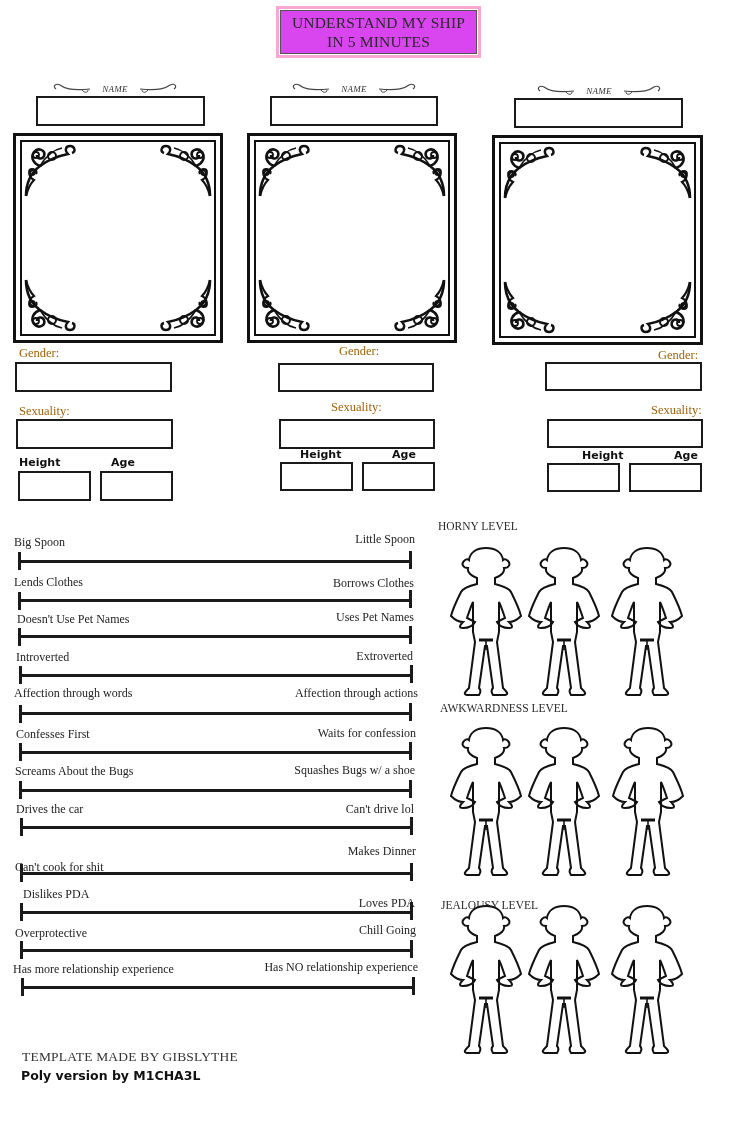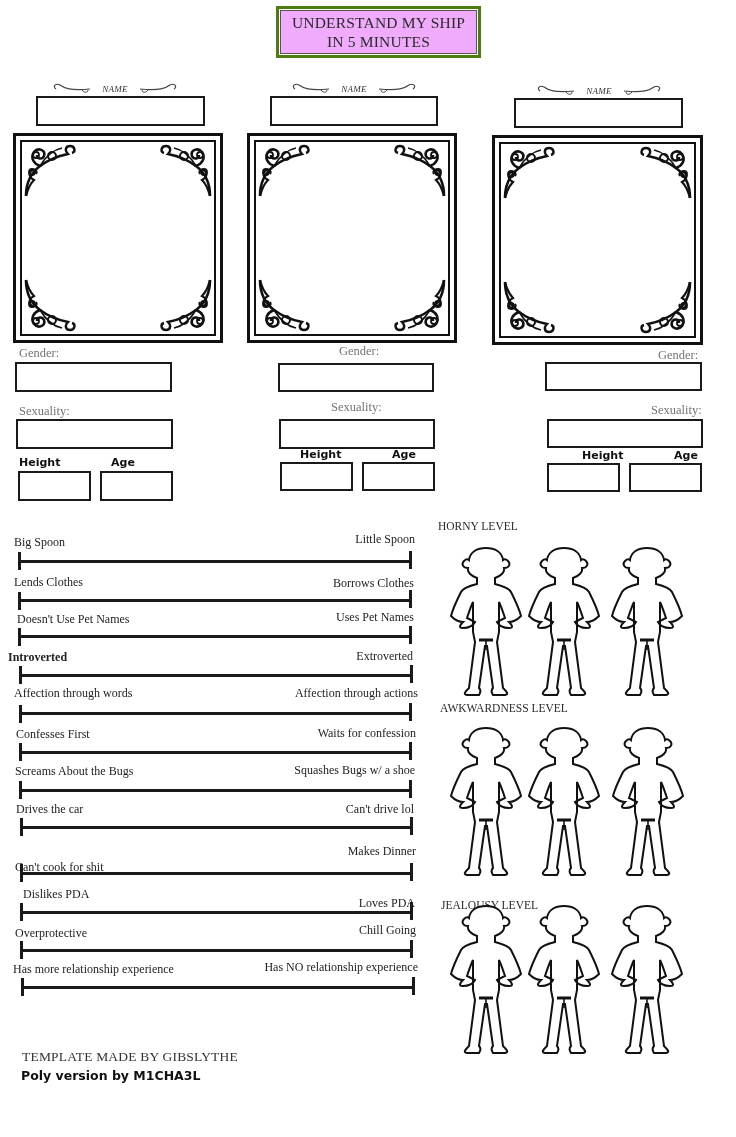--- a/index.html
+++ b/index.html
@@ -2,41 +2,41 @@
 <html><head>
 <meta charset="utf-8">
 <style>
   * { box-sizing: border-box; margin: 0; padding: 0; }
   html, body { width: 736px; height: 1137px; background: #ffffff; overflow: hidden; }
   body { position: relative; font-family: "DejaVu Serif", "Liberation Serif", serif; color: #222; }
 
   
   .title-box {
     position: absolute; left: 276px; top: 6px; width: 205px; height: 52px;
-    border: 3px solid #4d7c0f; background: #f0abfc;
+    border: 3px solid #f9a8d4; background: #d946ef;
     display: flex; flex-direction: column; align-items: center; justify-content: center;
     box-shadow: inset 0 0 0 1px #fff, inset 0 0 0 2px #555;
   }
   .title-box span { font-family: "Liberation Serif", serif; font-size: 15.5px; line-height: 19px; color: #2a2a2a; letter-spacing: 0.2px; }
 
   
   .name-flourish { position: absolute; height: 14px; display: flex; align-items: center; justify-content: center; }
   .name-flourish svg { position: absolute; top: 0; left: 0; }
   .name-flourish .label { position: relative; font-family: "Liberation Serif", serif; font-size: 9px; background: #fff; padding: 0 2px; color: #333; letter-spacing: 0.3px; font-style: italic; }
 
   .name-box { position: absolute; height: 30px; border: 2.5px solid #1a1a1a; background: #fff; }
 
   
   .frame {
     position: absolute; border: 3px solid #111; background: #fff;
   }
   .frame .inner { position: absolute; left: 4px; top: 4px; right: 4px; bottom: 4px; border: 2px solid #111; }
   .frame svg.corner { position: absolute; width: 58px; height: 58px; }
 
-  .field-label { position: absolute; font-family: "Liberation Serif", serif; font-size: 12.5px; color: #737373; }
+  .field-label { position: absolute; font-family: "Liberation Serif", serif; font-size: 12.5px; color: #a16207; }
   .field-box { position: absolute; border: 2.5px solid #1a1a1a; background: #fff; }
   .small-label { position: absolute; font-family: "DejaVu Sans", sans-serif; font-size: 11px; font-weight: bold; color: #111; }
 
   
   .slider-label { position: absolute; font-family: "Liberation Serif", serif; font-size: 12px; color: #222; white-space: nowrap; }
   .slider-line { position: absolute; height: 2.5px; background: #1a1a1a; }
   .slider-tick { position: absolute; width: 2.5px; height: 18px; background: #1a1a1a; }
 
   .level-title { position: absolute; font-family: "Liberation Serif", serif; font-size: 11.5px; color: #2a2a2a; text-align: left; width: 250px; }
   .figure { position: absolute; width: 78px; height: 150px; }
@@ -206,21 +206,21 @@
   </div>
 
   <div class="slider-label" style="left:17px; top:612px;">Doesn't Use Pet Names</div>
   <div class="slider-label" style="right:322px; top:610px;">Uses Pet Names</div>
   <div>
     <div class="slider-tick" style="left:18px; top:628px;"></div>
     <div class="slider-line" style="left:18px; top:635px; width:393px;"></div>
     <div class="slider-tick" style="left:409px; top:626px;"></div>
   </div>
 
-  <div class="slider-label" style="left:8px; top:650px;font-weight:bold;">Introverted</div>
+  <div class="slider-label" style="left:16px; top:650px;">Introverted</div>
   <div class="slider-label" style="right:323px; top:649px;">Extroverted</div>
   <div>
     <div class="slider-tick" style="left:19px; top:666px;"></div>
     <div class="slider-line" style="left:19px; top:674px; width:392px;"></div>
     <div class="slider-tick" style="left:410px; top:665px;"></div>
   </div>
 
   <div class="slider-label" style="left:14px; top:686px;">Affection through words</div>
   <div class="slider-label" style="right:318px; top:686px;">Affection through actions</div>
   <div>

